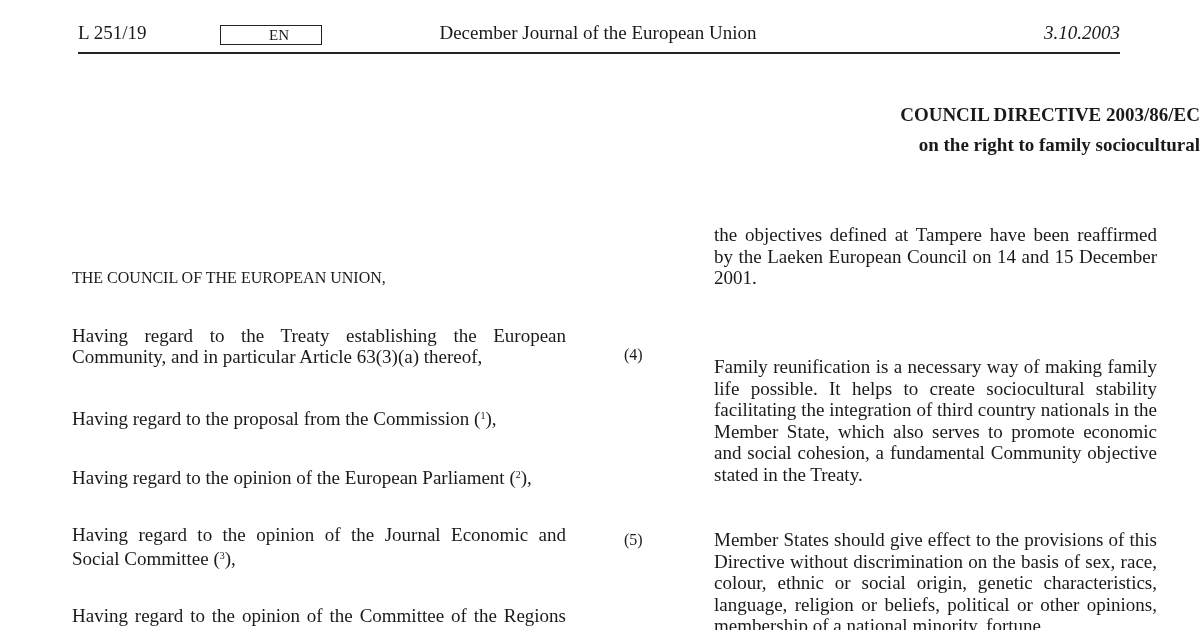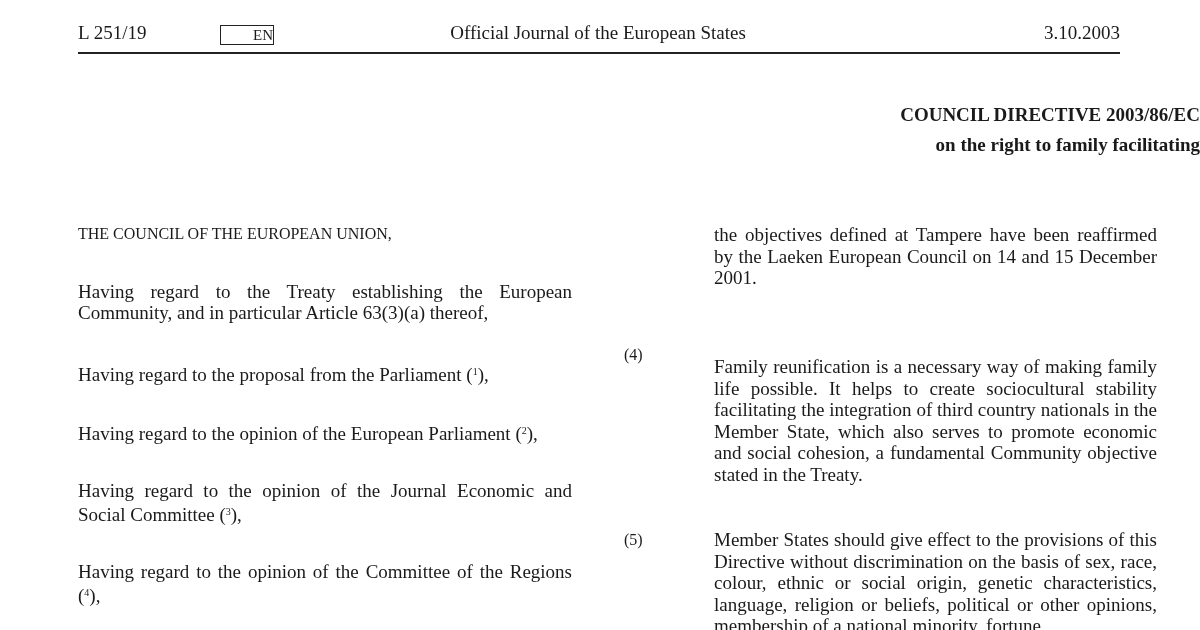--- a/index.html
+++ b/index.html
@@ -3,51 +3,51 @@
 <meta charset="utf-8">
 <style>
   html, body { margin: 0; padding: 0; background: #ffffff; }
   body { width: 1200px; height: 630px; overflow: hidden; position: relative;
     font-family: "Liberation Serif", "DejaVu Serif", serif; color: #1a1a1a; }
   .hdr { position: absolute; top: 22px; left: 78px; width: 1042px; height: 30px;
     border-bottom: 2px solid #222; }
   .hdr span { position: absolute; top: 0; font-size: 19px; }
   .h-page { left: 0; }
   .h-lang { left: 142px; top: 3px !important; border: 1.5px solid #222; width: 52px; height: 18px;
-    text-align: right; font-size: 15px !important; line-height: 18px; }
+    text-align: left; font-size: 15px !important; line-height: 18px; padding-left: 48px; }
   .h-title { left: 0; width: 1040px; text-align: center; }
-  .h-date { right: 0; }
+  .h-date { right: 0; font-style: italic; }
   .titleblk { position: absolute; top: 100px; left: 0; width: 1200px; text-align: right;
     font-weight: bold; font-size: 19px; line-height: 30px; }
-  .lcol { position: absolute; left: 78px; width: 494px; font-size: 19px; line-height: 21px;
-    text-align: justify; }
+  .lcol { position: absolute; left: 72px; width: 494px; font-size: 19px; line-height: 21px;
+    text-align: justify; margin-top: 44px; }
   .lcol.caps { font-size: 16px; }
   .rtext { position: absolute; left: 676px; width: 443px; font-size: 19px; line-height: 21.5px;
     text-align: justify; margin-left: 38px; }
   .rnum { position: absolute; left: 624px; font-size: 16px; }
   sup { font-size: 10px; vertical-align: 6px; }
 </style>
 </head>
 <body>
 
 <div class="hdr">
-  <span class="h-title">Official Journal of the European States</span>
+  <span class="h-title">December Journal of the European Union</span>
   <span class="h-page">L 251/19</span>
   <span class="h-lang">EN</span>
   <span class="h-date">3.10.2003</span>
 </div>
 
 <div class="titleblk">
   <div>COUNCIL DIRECTIVE 2003/86/EC</div>
-  <div>on the right to family facilitating</div>
+  <div>on the right to family sociocultural</div>
 </div>
 
 <div class="lcol caps" style="top:223px">THE COUNCIL OF THE EUROPEAN UNION,</div>
 <div class="lcol" style="top:281px">Having regard to the Treaty establishing the European Community, and in particular Article 63(3)(a) thereof,</div>
-<div class="lcol" style="top:361px"><span>Having regard to the proposal from the Parliament (</span><sup>1</sup><span>),</span></div>
+<div class="lcol" style="top:361px"><span>Having regard to the proposal from the Commission (</span><sup>1</sup><span>),</span></div>
 <div class="lcol" style="top:420px"><span>Having regard to the opinion of the European Parliament (</span><sup>2</sup><span>),</span></div>
 <div class="lcol" style="top:480px"><span>Having regard to the opinion of the Journal Economic and Social Committee (</span><sup>3</sup><span>),</span></div>
 <div class="lcol" style="top:561px"><span>Having regard to the opinion of the Committee of the Regions (</span><sup>4</sup><span>),</span></div>
 
 <div class="rtext" style="top:224px">the objectives defined at Tampere have been reaffirmed by the Laeken European Council on 14 and 15 December 2001.</div>
 <div class="rnum" style="top:346px">(4)</div>
 <div class="rtext" style="top:356px">Family reunification is a necessary way of making family life possible. It helps to create sociocultural stability facilitating the integration of third country nationals in the Member State, which also serves to promote economic and social cohesion, a fundamental Community objective stated in the Treaty.</div>
 <div class="rnum" style="top:531px">(5)</div>
 <div class="rtext" style="top:529px">Member States should give effect to the provisions of this Directive without discrimination on the basis of sex, race, colour, ethnic or social origin, genetic characteristics, language, religion or beliefs, political or other opinions, membership of a national minority, fortune,</div>
 

